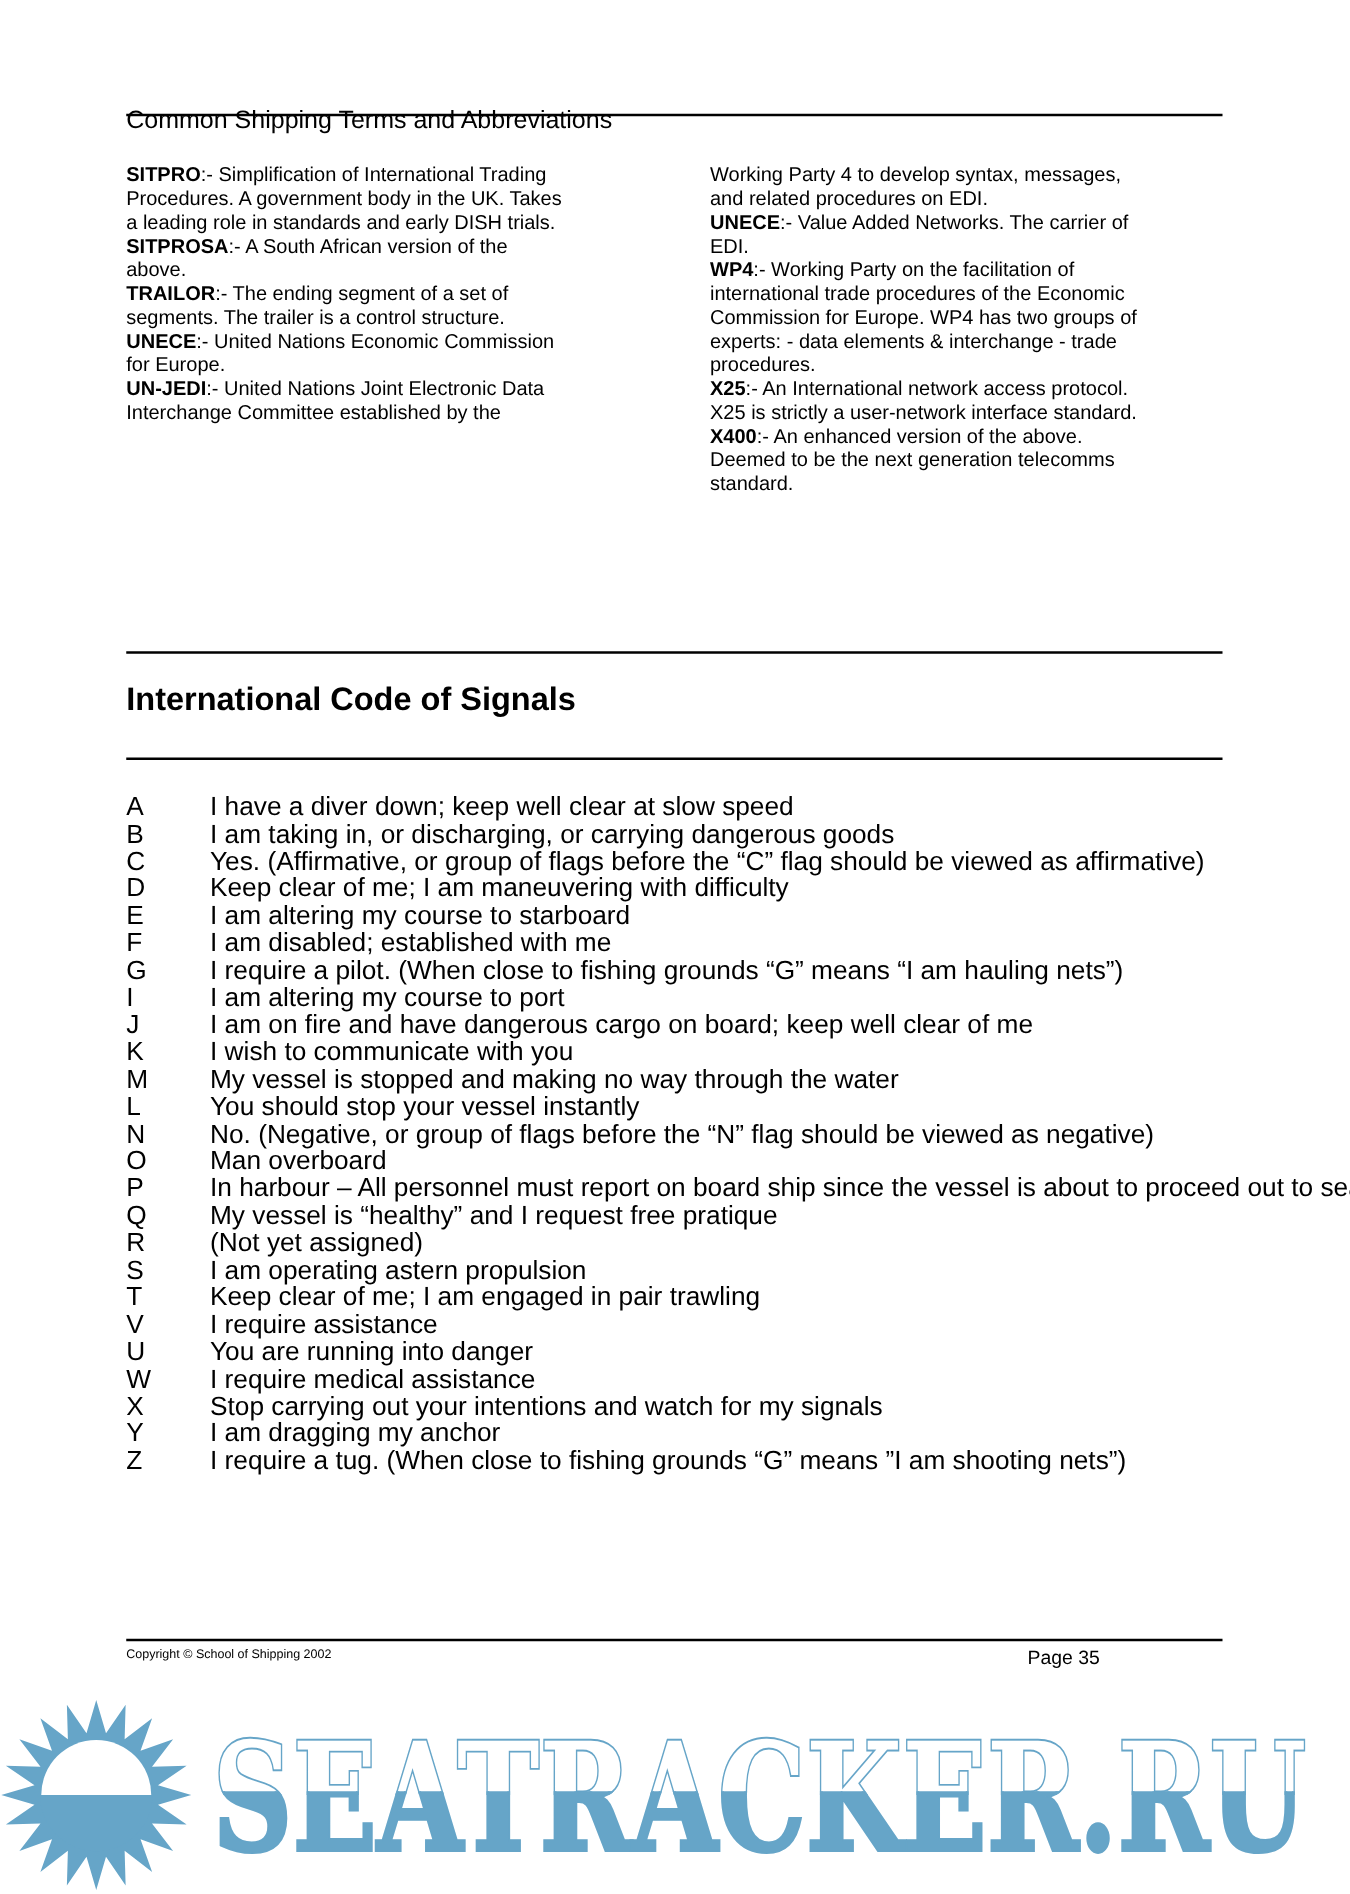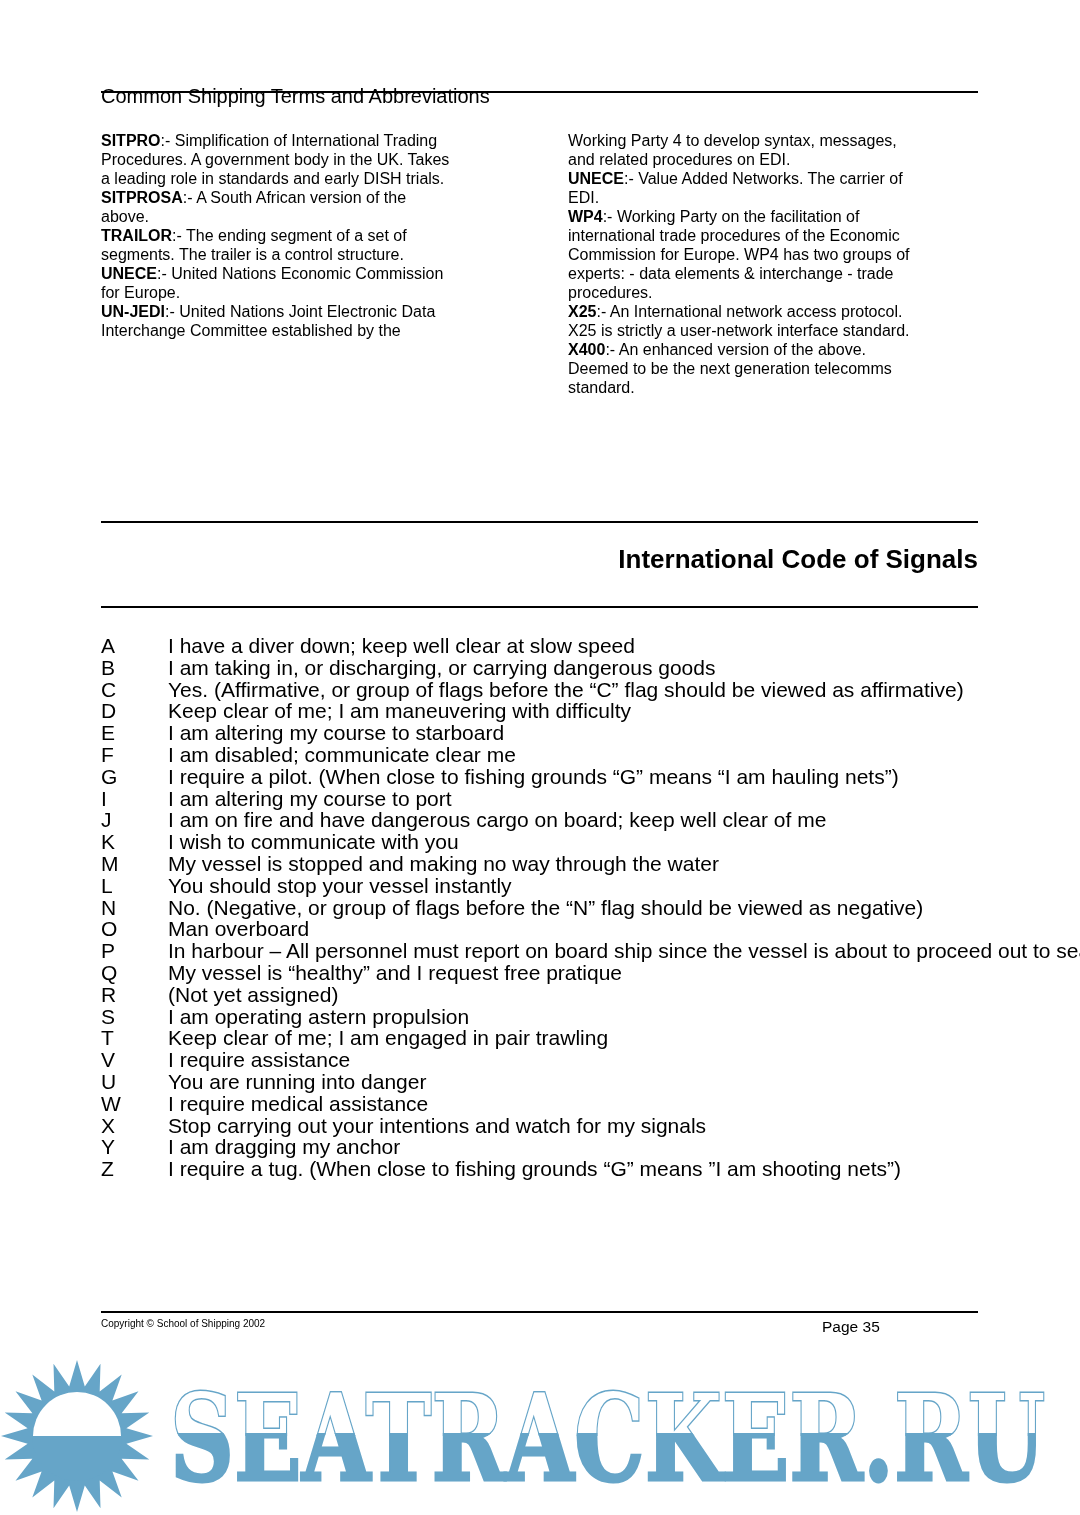--- a/index.html
+++ b/index.html
@@ -23,21 +23,21 @@
 
   .glossary { position: absolute; top: 131px; left: 101px; width: 877px; }
   .col { position: absolute; top: 0; font-size: 16px; line-height: 19px; }
   .col-left { left: 0; }
   .col-right { left: 467px; }
   .entry { margin: 0; white-space: pre; }
   .entry b { font-weight: bold; }
 
   .signals-title {
     position: absolute; top: 544px; left: 101px; width: 877px;
-    text-align: right; font-weight: bold; font-size: 26px;
+    text-align: left; font-weight: bold; font-size: 26px;
   }
 
   .signals-list { position: absolute; top: 635px; left: 101px; font-size: 21px; line-height: 21.8px; }
   .signal-row { white-space: pre; }
   .flag { display: inline-block; width: 67px; }
 
   .footer-left  { position: absolute; left: 101px; top: 1318px; font-size: 10px; }
   .footer-right { position: absolute; left: 822px; top: 1318px; font-size: 15.5px; }
 
   .watermark { position: absolute; left: 0; top: 1352px; }
@@ -86,21 +86,21 @@
   <div class="rule rule-mid1"></div>
   <div class="signals-title">International Code of Signals</div>
   <div class="rule rule-mid2"></div>
 
   <div class="signals-list">
     <div class="signal-row"><span class="flag">A</span><span class="meaning">I have a diver down; keep well clear at slow speed</span></div>
     <div class="signal-row"><span class="flag">B</span><span class="meaning">I am taking in, or discharging, or carrying dangerous goods</span></div>
     <div class="signal-row"><span class="flag">C</span><span class="meaning">Yes. (Affirmative, or group of flags before the “C” flag should be viewed as affirmative)</span></div>
     <div class="signal-row"><span class="flag">D</span><span class="meaning">Keep clear of me; I am maneuvering with difficulty</span></div>
     <div class="signal-row"><span class="flag">E</span><span class="meaning">I am altering my course to starboard</span></div>
-    <div class="signal-row"><span class="flag">F</span><span class="meaning">I am disabled; communicate clear me</span></div>
+    <div class="signal-row"><span class="flag">F</span><span class="meaning">I am disabled; established with me</span></div>
     <div class="signal-row"><span class="flag">G</span><span class="meaning">I require a pilot. (When close to fishing grounds “G” means “I am hauling nets”)</span></div>
     <div class="signal-row"><span class="flag">I</span><span class="meaning">I am altering my course to port</span></div>
     <div class="signal-row"><span class="flag">J</span><span class="meaning">I am on fire and have dangerous cargo on board; keep well clear of me</span></div>
     <div class="signal-row"><span class="flag">K</span><span class="meaning">I wish to communicate with you</span></div>
     <div class="signal-row"><span class="flag">M</span><span class="meaning">My vessel is stopped and making no way through the water</span></div>
     <div class="signal-row"><span class="flag">L</span><span class="meaning">You should stop your vessel instantly</span></div>
     <div class="signal-row"><span class="flag">N</span><span class="meaning">No. (Negative, or group of flags before the “N” flag should be viewed as negative)</span></div>
     <div class="signal-row"><span class="flag">O</span><span class="meaning">Man overboard</span></div>
     <div class="signal-row"><span class="flag">P</span><span class="meaning">In harbour – All personnel must report on board ship since the vessel is about to proceed out to sea</span></div>
     <div class="signal-row"><span class="flag">Q</span><span class="meaning">My vessel is “healthy” and I request free pratique</span></div>

